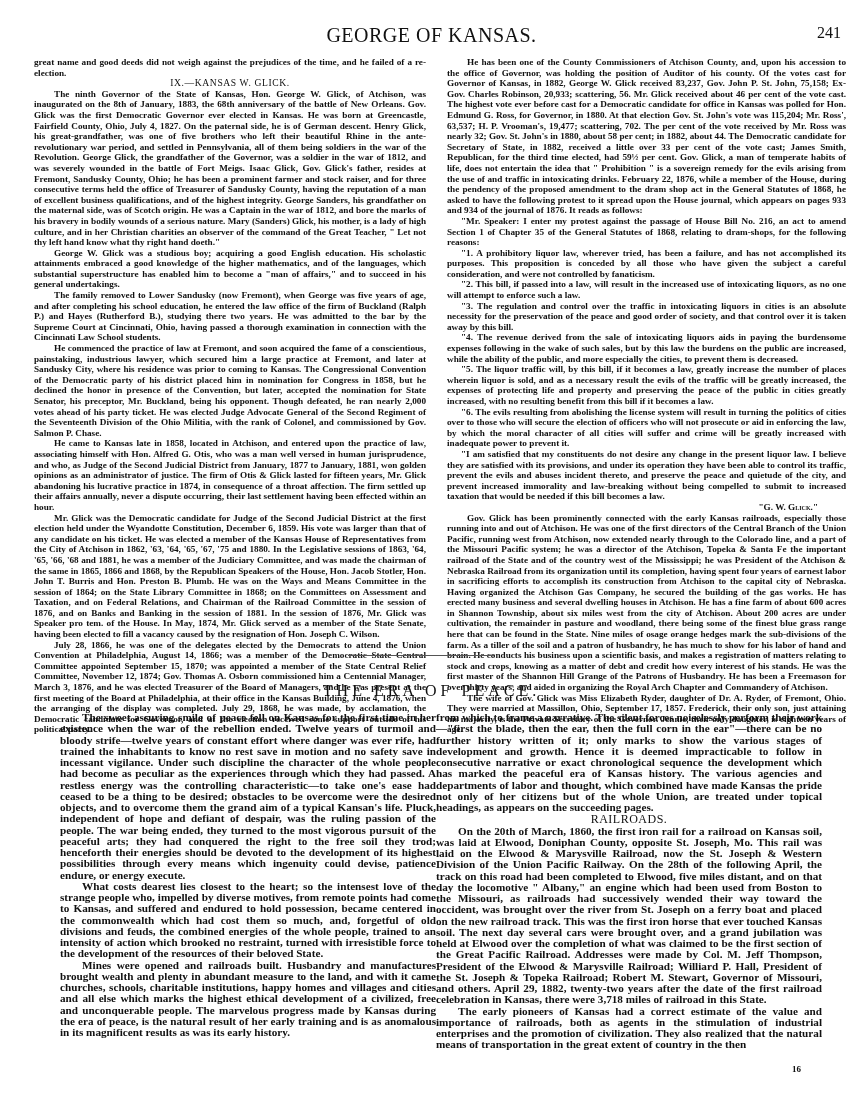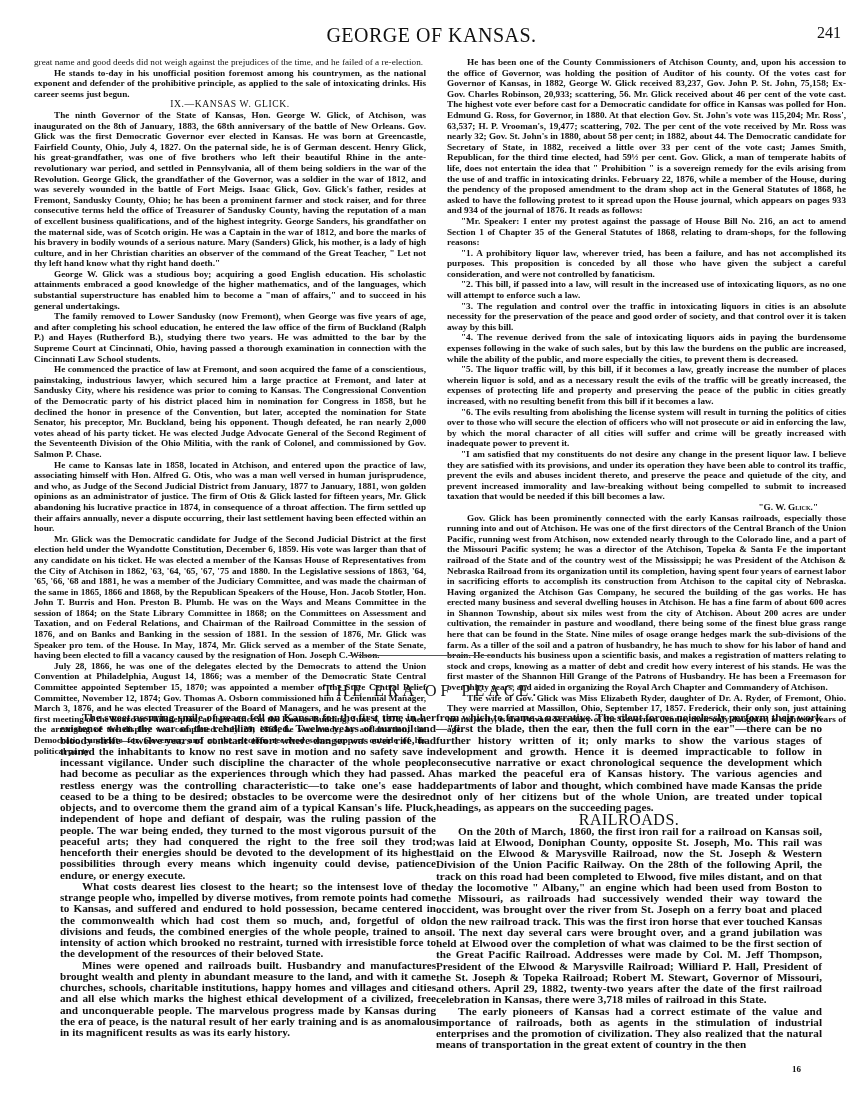--- a/index.html
+++ b/index.html
@@ -48,38 +48,37 @@
     display: flex; justify-content: center;
   }
   .bcol {
     width: 376px; font-size: 11.2px; line-height: 11.25px;
     text-align: justify;
   }
   .bcol.right { width: 386px; }
   .bcol p { margin: 0; text-indent: 22px; }
   .bcol p.cont { text-indent: 0; }
   .sub-heading {
-    text-align: center; font-size: 16px; letter-spacing: 0.5px; margin: 1px 0 0 0;
+    text-align: center; font-size: 12px; letter-spacing: 0.5px; margin: 1px 0 0 0;
   }
   .sig-mark {
     position: absolute; top: 1064px; left: 752px; font-size: 9px; font-weight: bold; margin-left: 40px;
   }
 </style>
 </head>
 <body>
 
 <div class="running-head">
   <div class="running-title">GEORGE OF KANSAS.</div>
   <div class="page-number">241</div>
 </div>
 
 <div class="top-cols">
   <div class="col left">
-    <p class="noindent" style="font-weight:normal;">great name and good deeds did not weigh against the prejudices of the time, and he failed of a re-election.</p>
-    <p style="font-weight:bold;">He stands to-day in his unofficial position foremost among his countrymen, as the national exponent and defender of the prohibitive principle, as applied to the sale of intoxicating drinks. His career seems just begun.</p>
+    <p class="noindent" style="font-weight:bold;">great name and good deeds did not weigh against the prejudices of the time, and he failed of a re-election.</p>
     <p class="section-heading">IX.—KANSAS W. GLICK.</p>
     <p style="font-weight:bold;">The ninth Governor of the State of Kansas, Hon. George W. Glick, of Atchison, was inaugurated on the 8th of January, 1883, the 68th anniversary of the battle of New Orleans. Gov. Glick was the first Democratic Governor ever elected in Kansas. He was born at Greencastle, Fairfield County, Ohio, July 4, 1827. On the paternal side, he is of German descent. Henry Glick, his great-grandfather, was one of five brothers who left their beautiful Rhine in the ante-revolutionary war period, and settled in Pennsylvania, all of them being soldiers in the war of the Revolution. George Glick, the grandfather of the Governor, was a soldier in the war of 1812, and was severely wounded in the battle of Fort Meigs. Isaac Glick, Gov. Glick's father, resides at Fremont, Sandusky County, Ohio; he has been a prominent farmer and stock raiser, and for three consecutive terms held the office of Treasurer of Sandusky County, having the reputation of a man of excellent business qualifications, and of the highest integrity. George Sanders, his grandfather on the maternal side, was of Scotch origin. He was a Captain in the war of 1812, and bore the marks of his bravery in bodily wounds of a serious nature. Mary (Sanders) Glick, his mother, is a lady of high culture, and in her Christian charities an observer of the command of the Great Teacher, " Let not thy left hand know what thy right hand doeth."</p>
     <p style="font-weight:bold;">George W. Glick was a studious boy; acquiring a good English education. His scholastic attainments embraced a good knowledge of the higher mathematics, and of the languages, which substantial superstructure has enabled him to become a "man of affairs," and to succeed in his general undertakings.</p>
     <p style="font-weight:bold;">The family removed to Lower Sandusky (now Fremont), when George was five years of age, and after completing his school education, he entered the law office of the firm of Buckland (Ralph P.) and Hayes (Rutherford B.), studying there two years. He was admitted to the bar by the Supreme Court at Cincinnati, Ohio, having passed a thorough examination in connection with the Cincinnati Law School students.</p>
     <p style="font-weight:bold;">He commenced the practice of law at Fremont, and soon acquired the fame of a conscientious, painstaking, industrious lawyer, which secured him a large practice at Fremont, and later at Sandusky City, where his residence was prior to coming to Kansas. The Congressional Convention of the Democratic party of his district placed him in nomination for Congress in 1858, but he declined the honor in presence of the Convention, but later, accepted the nomination for State Senator, his preceptor, Mr. Buckland, being his opponent. Though defeated, he ran nearly 2,000 votes ahead of his party ticket. He was elected Judge Advocate General of the Second Regiment of the Seventeenth Division of the Ohio Militia, with the rank of Colonel, and commissioned by Gov. Salmon P. Chase.</p>
     <p style="font-weight:bold;">He came to Kansas late in 1858, located in Atchison, and entered upon the practice of law, associating himself with Hon. Alfred G. Otis, who was a man well versed in human jurisprudence, and who, as Judge of the Second Judicial District from January, 1877 to January, 1881, won golden opinions as an administrator of justice. The firm of Otis &amp; Glick lasted for fifteen years, Mr. Glick abandoning his lucrative practice in 1874, in consequence of a throat affection. The firm settled up their affairs annually, never a dispute occurring, their last settlement having been effected within an hour.</p>
     <p style="font-weight:bold;">Mr. Glick was the Democratic candidate for Judge of the Second Judicial District at the first election held under the Wyandotte Constitution, December 6, 1859. His vote was larger than that of any candidate on his ticket. He was elected a member of the Kansas House of Representatives from the City of Atchison in 1862, '63, '64, '65, '67, '75 and 1880. In the Legislative sessions of 1863, '64, '65, '66, '68 and 1881, he was a member of the Judiciary Committee, and was made the chairman of the same in 1865, 1866 and 1868, by the Republican Speakers of the House, Hon. Jacob Stotler, Hon. John T. Burris and Hon. Preston B. Plumb. He was on the Ways and Means Committee in the session of 1864; on the State Library Committee in 1868; on the Committees on Assessment and Taxation, and on Federal Relations, and Chairman of the Railroad Committee in the session of 1876, and on Banks and Banking in the session of 1881. In the session of 1876, Mr. Glick was Speaker pro tem. of the House. In May, 1874, Mr. Glick served as a member of the State Senate, having been elected to fill a vacancy caused by the resignation of Hon. Joseph C. Wilson.</p>
     <p style="font-weight:bold;">July 28, 1866, he was one of the delegates elected by the Democrats to attend the Union Convention at Philadelphia, August 14, 1866; was a member of the Democratic State Central Committee appointed September 15, 1870; was appointed a member of the State Central Relief Committee, November 12, 1874; Gov. Thomas A. Osborn commissioned him a Centennial Manager, March 3, 1876, and he was elected Treasurer of the Board of Managers, and he was present at the first meeting of the Board at Philadelphia, at their office in the Kansas Building, June 4, 1876, when the arranging of the display was completed. July 29, 1868, he was made, by acclamation, the Democratic candidate for Governor, and at the election received some support outside of his political party.</p>
   </div>
   <div class="col right">

